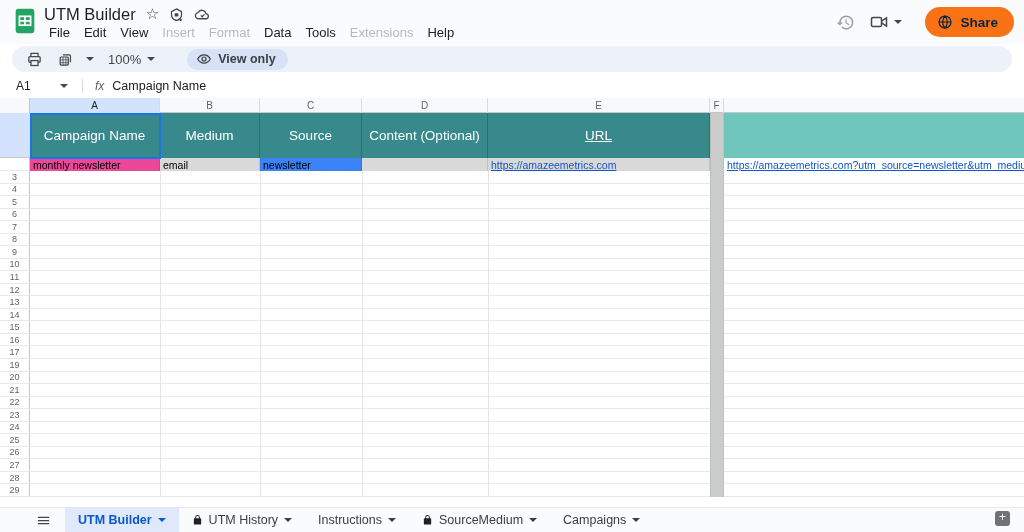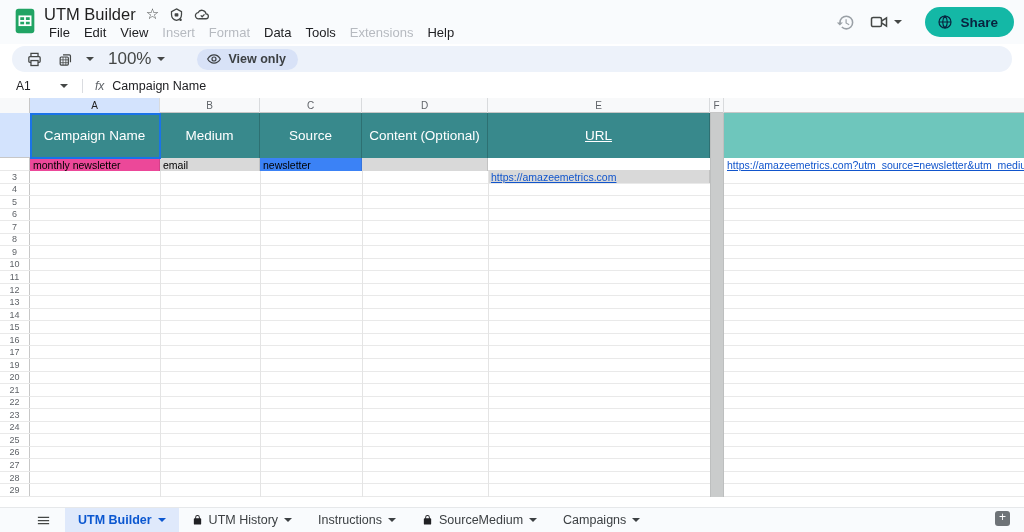--- a/index.html
+++ b/index.html
@@ -13,27 +13,27 @@
   #title-row { left:44px; top:4px; height:20px; display:flex; align-items:center; gap:10px; }
   #doc-title { font-size:16.5px; color:#1f1f1f; }
   .title-icon { color:#444746; display:flex; align-items:center; }
   #menu-bar { left:42px; top:23px; height:19px; display:flex; align-items:center; }
   .menu-item { font-size:13px; color:#202124; padding:2px 7px; border-radius:6px; cursor:pointer; }
   .menu-item.disabled { color:#b6bac0; }
   #top-right { right:10px; top:5px; height:34px; display:flex; align-items:center; gap:14px; }
   #history-btn { color:#9aa0a6; display:flex; }
   #meet-btn { color:#444746; display:flex; align-items:center; gap:5px; }
   .caret { width:0; height:0; border-left:4px solid transparent; border-right:4px solid transparent; border-top:4.5px solid currentColor; display:inline-block; }
-  #share-btn { background:#14b8a6; color:#08233f; border:none; border-radius:16px; height:30px; padding:0 16px 0 12px; display:flex; align-items:center; gap:7px; font-size:13.5px; font-weight:bold; cursor:pointer;margin-left:9px; }
+  #share-btn { background:#f97316; color:#08233f; border:none; border-radius:16px; height:30px; padding:0 16px 0 12px; display:flex; align-items:center; gap:7px; font-size:13.5px; font-weight:bold; cursor:pointer;margin-left:9px; }
 
   
   #toolbar { left:12px; top:46px; width:1000px; height:26px; background:#edf2fa; border-radius:13px; display:flex; align-items:center; padding:0 10px; gap:6px; }
   .tool-icon { color:#444746; display:flex; align-items:center; padding:0 4px; cursor:pointer; }
   .tool-caret { color:#444746; margin-left:2px; cursor:pointer; }
-  #zoom-control { display:flex; align-items:center; gap:6px; font-size:17px; color:#444746; margin:0 8px; cursor:pointer; }
+  #zoom-control { display:flex; align-items:center; gap:6px; font-size:13px; color:#444746; margin:0 8px; cursor:pointer; }
   #view-only-chip { margin-left:18px; background:#d8e2f7; border-radius:12px; height:21px; padding:0 12px 0 9px; display:flex; align-items:center; gap:6px; color:#3c4043; font-size:12.5px; font-weight:bold; cursor:pointer; }
 
   
   #formula-bar { left:0; top:74px; width:1024px; height:24px; background:#fff; display:flex; align-items:center; }
   #name-box { width:76px; display:flex; align-items:center; justify-content:space-between; padding:0 8px 0 16px; font-size:12px; color:#202124; cursor:pointer; }
   #name-box .caret { color:#444746; }
   #fx-divider { width:1px; height:14px; background:#dadce0; margin:0 6px; }
   #fx-label { font-style:italic; font-size:12px; color:#5f6368; margin:0 8px 0 6px; }
   #formula-value { font-size:12.5px; color:#202124; }
 
@@ -186,21 +186,21 @@
       <div class="hdr-cell abs" style="left: 362px; width: 126px; background: rgb(56, 137, 140);">Content (Optional)</div>
       <div class="hdr-cell abs" style="left: 488px; width: 222px; background: rgb(56, 137, 140); text-decoration: underline;">URL</div>
       <div class="hdr-cell abs" style="left: 724px; width: 300px; background: rgb(110, 198, 188); border-right: none;"></div>
     </div>
   <div id="row2" class="abs">
     <div id="row2-header" class="abs"></div>
   <div class="r2-cell abs" style="left: 30px; width: 130px; background: #ec4899;">monthly newsletter</div>
       <div class="r2-cell abs" style="left: 160px; width: 100px; background: rgb(217, 217, 217);">email</div>
       <div class="r2-cell abs" style="left: 260px; width: 102px; background: #3b82f6;">newsletter</div>
       <div class="r2-cell abs" style="left: 362px; width: 126px; background: rgb(217, 217, 217);"></div>
-      <div class="r2-cell abs link" style="left: 488px; width: 222px; background: rgb(217, 217, 217); margin-top: 12px;">https://amazeemetrics.com</div>
+      <div class="r2-cell abs link" style="left: 488px; width: 222px; background: rgb(217, 217, 217);">https://amazeemetrics.com</div>
       <div class="r2-cell abs link" style="left: 724px; width: 300px; border-right: none;">https://amazeemetrics.com?utm_source=newsletter&amp;utm_medium=em</div>
     </div>
   <div id="data-rows" class="abs">
       <div class="grid-row">
         <div class="row-num">3</div>
       </div>
       <div class="grid-row">
         <div class="row-num">4</div>
       </div>
       <div class="grid-row">

